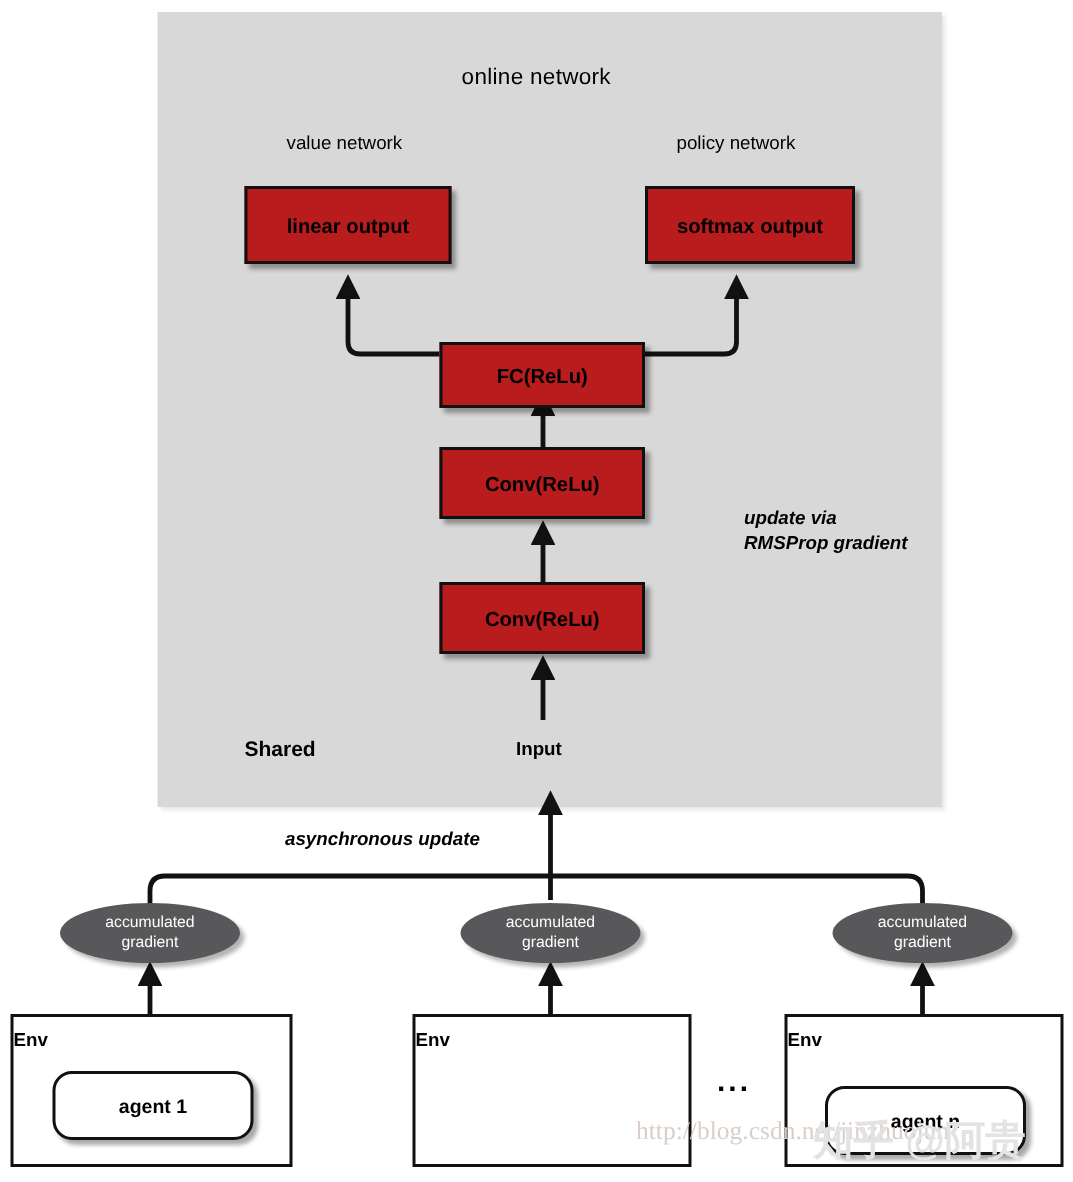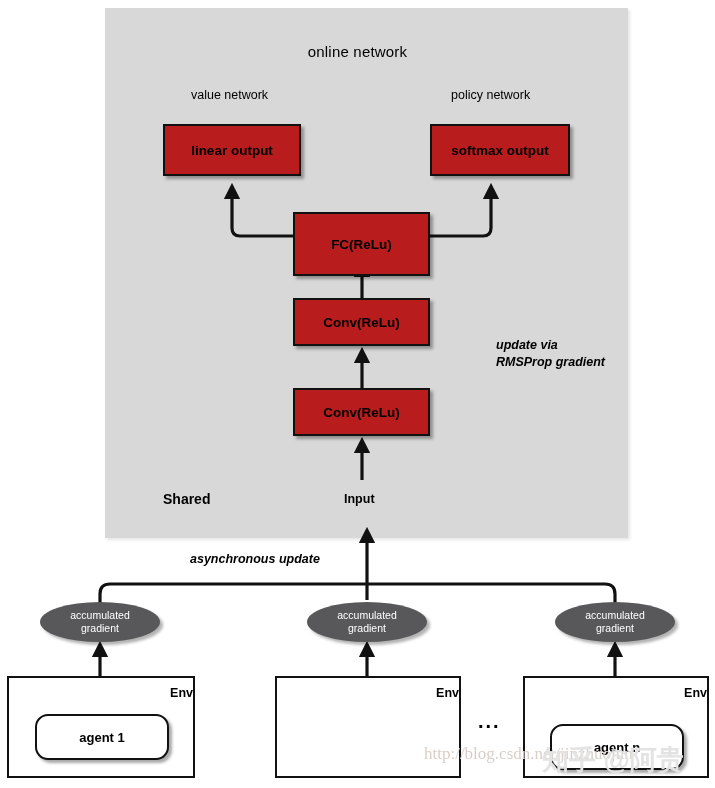--- a/index.html
+++ b/index.html
@@ -78,21 +78,21 @@
     position: absolute;
     background: #ffffff;
     border: 2.5px solid #111111;
     box-sizing: border-box;
   }
   .env-label {
     position: absolute;
     top: 8px;
     left: 0;
     right: 0;
-    text-align: right;
+    text-align: left;
     font-size: 12.5px;
     font-weight: bold;
     color: #000;
   }
   .agent-box {
     position: absolute;
     background: #ffffff;
     border: 2.5px solid #111111;
     border-radius: 13px;
     box-sizing: border-box;
@@ -182,21 +182,21 @@
   <div class="lbl lbl-title" style="left:0;top:43px;width:715px;text-align:center;">online network</div>
 
   <div class="lbl lbl-sub" style="left:191px;top:88px;">value network</div>
 
   <div class="lbl lbl-sub" style="left:451px;top:88px;">policy network</div>
 
   <div class="node" style="left:163px;top:124px;width:138px;height:52px;">linear output</div>
 
   <div class="node" style="left:430px;top:124px;width:140px;height:52px;">softmax output</div>
 
-  <div class="node" style="left:293px;top:212px;width:137px;height:64px;">FC(ReLu)</div>
+  <div class="node" style="left:293px;top:228px;width:137px;height:44px;">FC(ReLu)</div>
 
   <div class="node" style="left:293px;top:298px;width:137px;height:48px;">Conv(ReLu)</div>
 
   <div class="node" style="left:293px;top:388px;width:137px;height:48px;">Conv(ReLu)</div>
 
   <div class="lbl lbl-italic" style="left:496px;top:337px;text-align:left;">
     <div>update via</div>
     <div>RMSProp gradient</div>
   </div>
 

